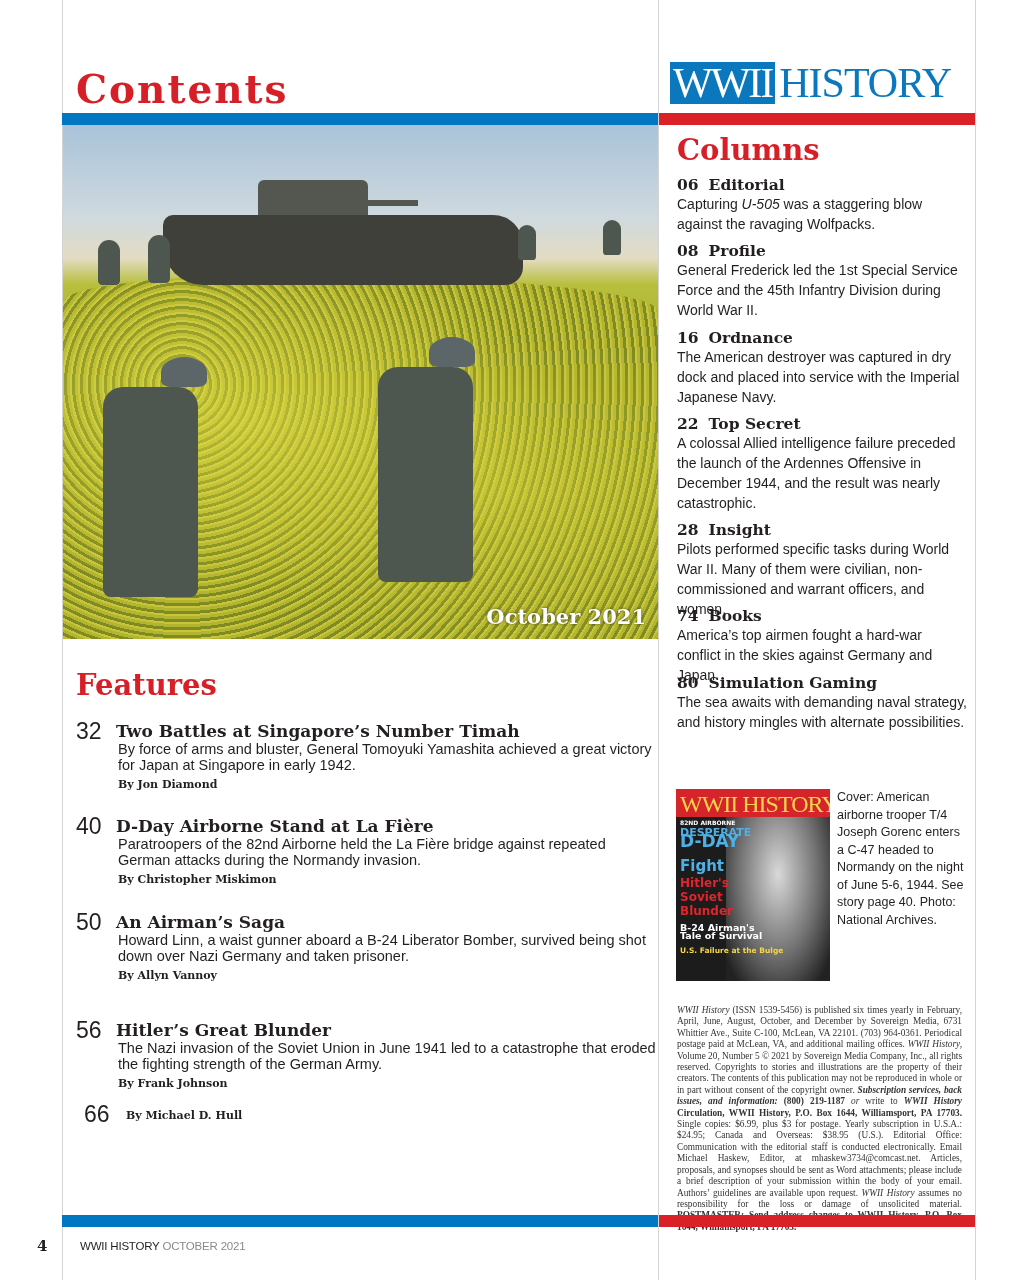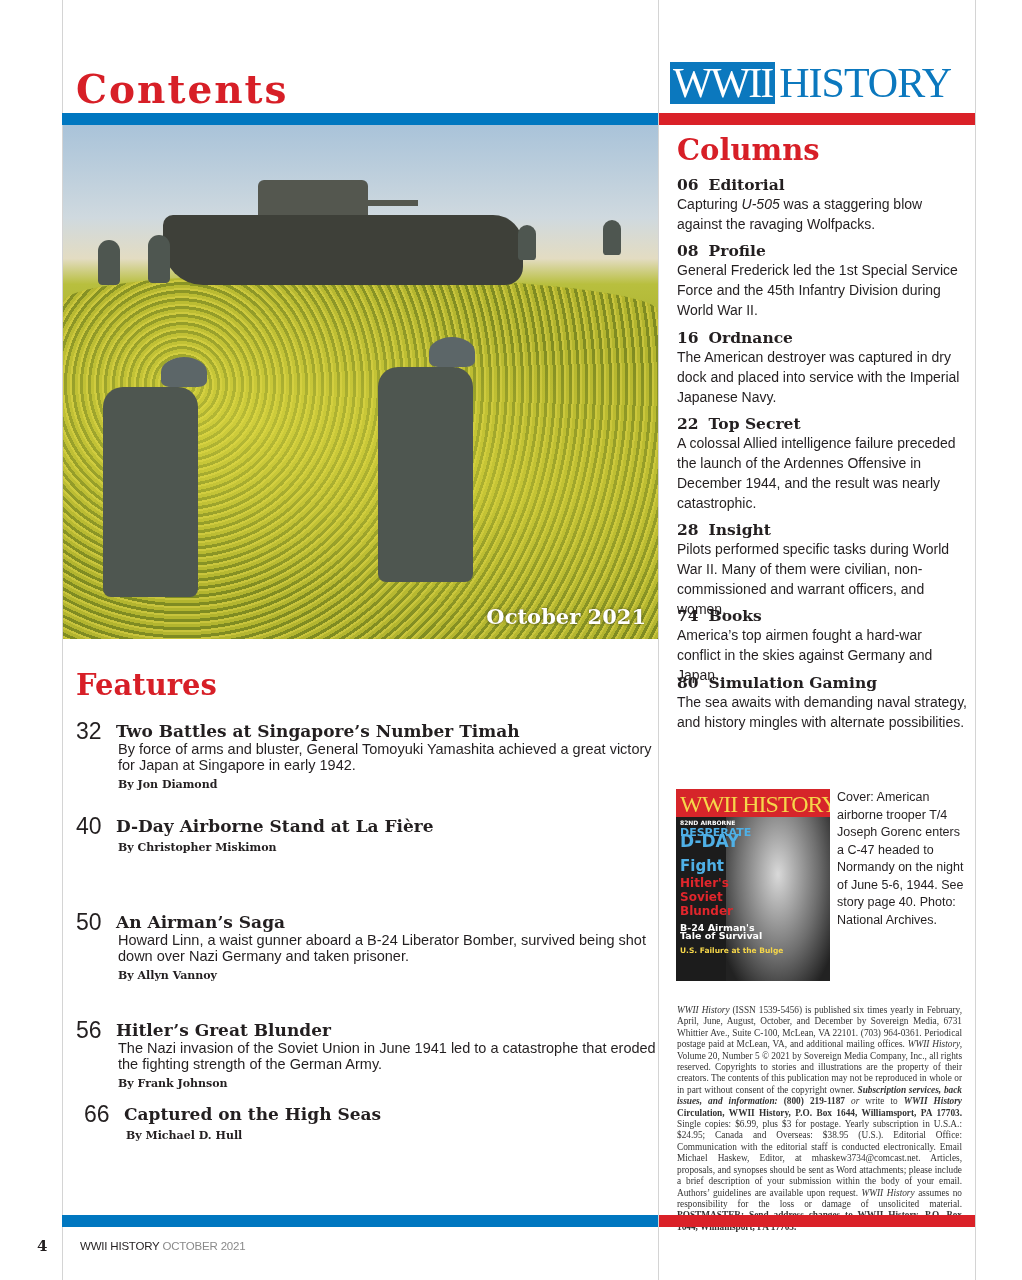--- a/index.html
+++ b/index.html
@@ -144,40 +144,40 @@
 <div class="feature" style="top:721px;">
   <div class="num">32</div>
   <div class="head">Two Battles at Singapore’s Number Timah</div>
   <div class="desc">By force of arms and bluster, General Tomoyuki Yamashita achieved a great victory for Japan at Singapore in early 1942.</div>
   <div class="byline">By Jon Diamond</div>
 </div>
 
 <div class="feature" style="top:816px;">
   <div class="num">40</div>
   <div class="head">D-Day Airborne Stand at La Fière</div>
+  <div class="desc">Paratroopers of the 82nd Airborne held the La Fière bridge against repeated German attacks during the Normandy invasion.</div>
   <div class="byline">By Christopher Miskimon</div>
 </div>
 
 <div class="feature" style="top:912px;">
   <div class="num">50</div>
   <div class="head">An Airman’s Saga</div>
   <div class="desc">Howard Linn, a waist gunner aboard a B-24 Liberator Bomber, survived being shot down over Nazi Germany and taken prisoner.</div>
   <div class="byline">By Allyn Vannoy</div>
 </div>
 
 <div class="feature" style="top:1008px;margin-top:12px;">
   <div class="num">56</div>
   <div class="head">Hitler’s Great Blunder</div>
   <div class="desc">The Nazi invasion of the Soviet Union in June 1941 led to a catastrophe that eroded the fighting strength of the German Army.</div>
   <div class="byline">By Frank Johnson</div>
 </div>
 
 <div class="feature" style="top:1104px;margin-left:8px;">
   <div class="num">66</div>
-  <div class="head">Captured on the High Seas</div>
   <div class="byline">By Michael D. Hull</div>
 </div>
 
 <div class="abs section-title columns-title">Columns</div>
 
 <div class="column-item" style="top:175px;">
   <div class="head"><span class="cnum">06</span><span>Editorial</span></div>
   <div class="desc"><span>Capturing </span><i>U-505</i><span> was a staggering blow against the ravaging Wolfpacks.</span></div>
 </div>
 

